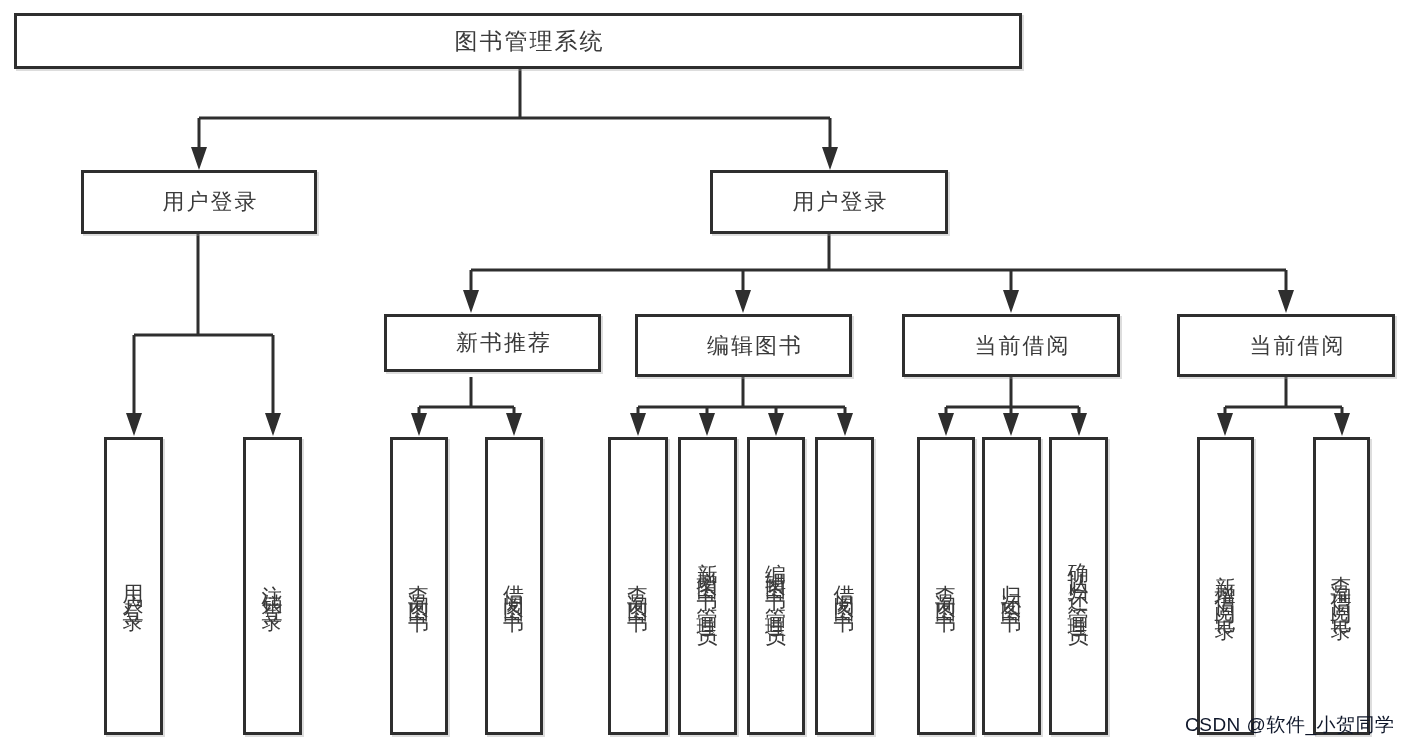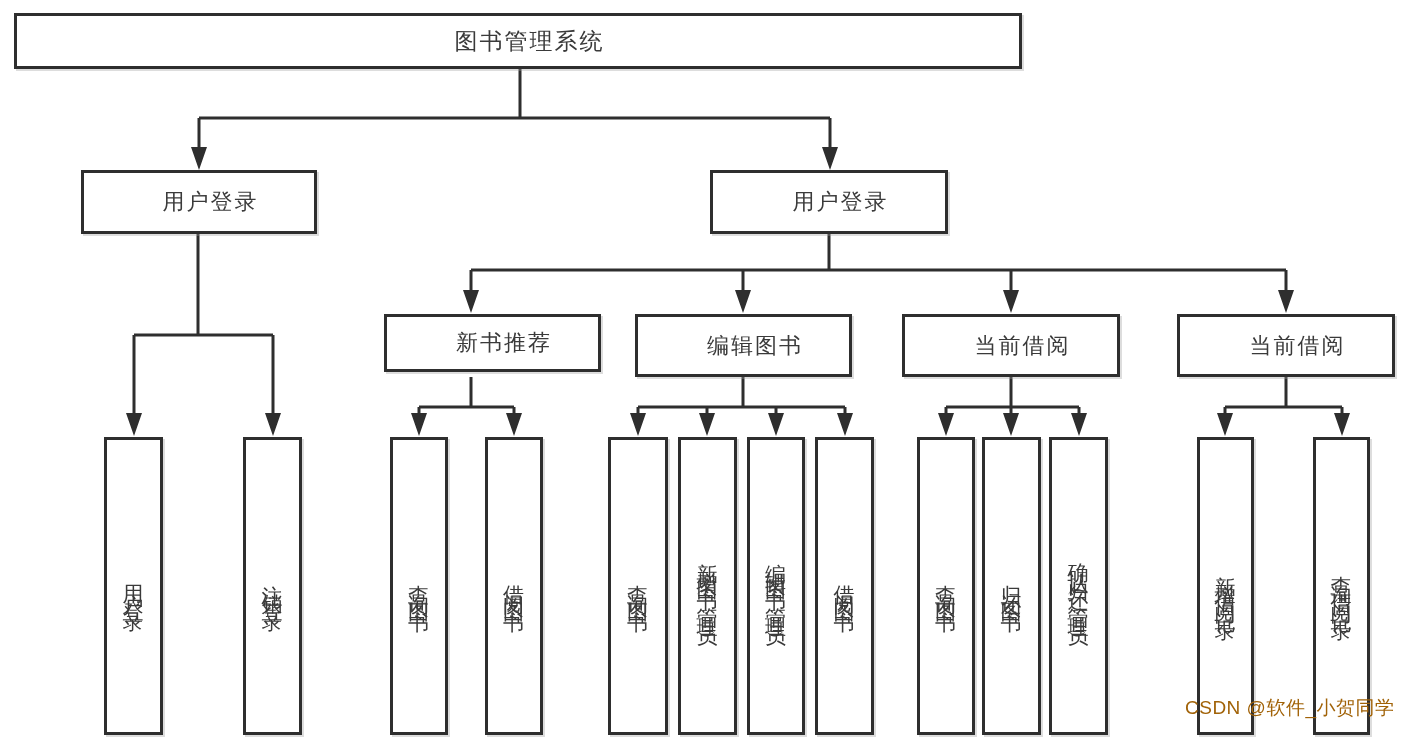--- a/index.html
+++ b/index.html
@@ -25,23 +25,23 @@
   .vbox{
     font-size:21px;
     writing-mode:vertical-rl;
     text-orientation:mixed;
     letter-spacing:9px;
     line-height:1;
   }
   .vbox .lbl{display:block;}
   .watermark{
     position:absolute;
-    left:1185px;top:695px;
+    left:1185px;top:712px;
     font-size:19px;
-    color:#a16207;
+    color:#0f172a;
     letter-spacing:0.5px;
     white-space:nowrap;
   }
 </style>
 </head>
 <body>
 
 <div class="canvas">
 
   <svg class="connectors" width="1405" height="747" viewBox="0 0 1405 747">

